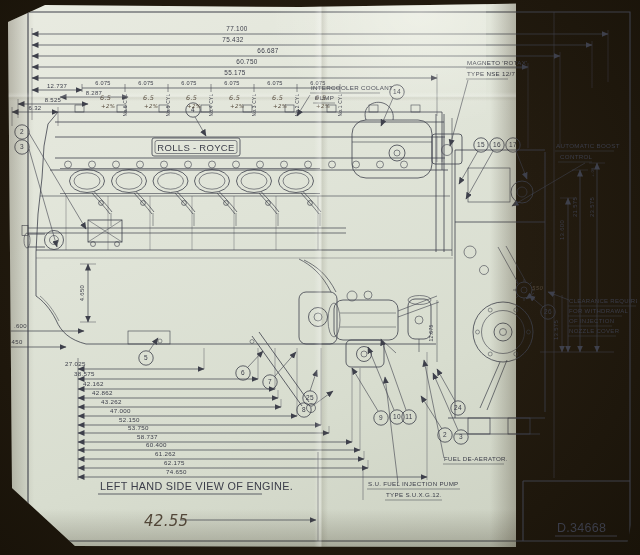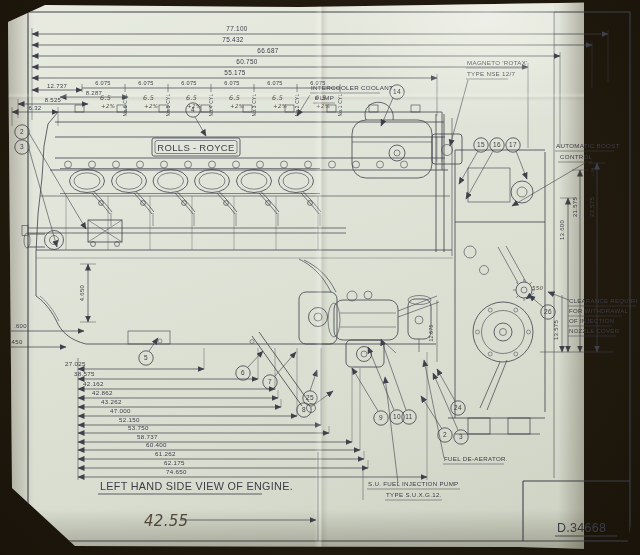--- a/index.html
+++ b/index.html
@@ -2,21 +2,21 @@
 <html><head>
 <meta charset="utf-8">
 <style>
   html,body{margin:0;padding:0;}
   body{
     width:640px;height:555px;overflow:hidden;
     background:radial-gradient(circle at 55% 40%, #30261703 0%, #00000000 60%),
                radial-gradient(circle at 50% 45%, #2e2416 0%, #191309 100%);
     font-family:"Liberation Sans", sans-serif;
   }
-  .scene{position:relative;width:584px;height:555px;}
+  .scene{position:relative;width:516px;height:555px;}
   .paper{
     position:absolute;inset:0;
     background:linear-gradient(160deg,#e9ebe1 0%,#e0e4d8 38%,#d8ddcf 70%,#ccd1c2 100%);
     clip-path:polygon(8px 22px,45px 5px,300px 7px,625px 2px,638px 14px,636px 500px,626px 550px,520px 547px,75px 546px,12px 488px);
   }
   .shade{position:absolute;pointer-events:none;}
   .shade-left{left:0;top:0;width:34px;height:100%;background:linear-gradient(to right,rgba(64,54,36,.38),rgba(64,54,36,0));}
   .shade-bottom{left:0;bottom:0;width:100%;height:46px;background:linear-gradient(to top,rgba(60,55,38,.34),rgba(60,55,38,0));}
   .shade-right{right:0;top:0;width:26px;height:100%;background:linear-gradient(to left,rgba(64,54,36,.30),rgba(64,54,36,0));}
   .shade-topright{right:30px;top:0;width:220px;height:130px;background:radial-gradient(ellipse at 70% 10%,rgba(255,255,248,.4),rgba(255,255,248,0) 70%);}

